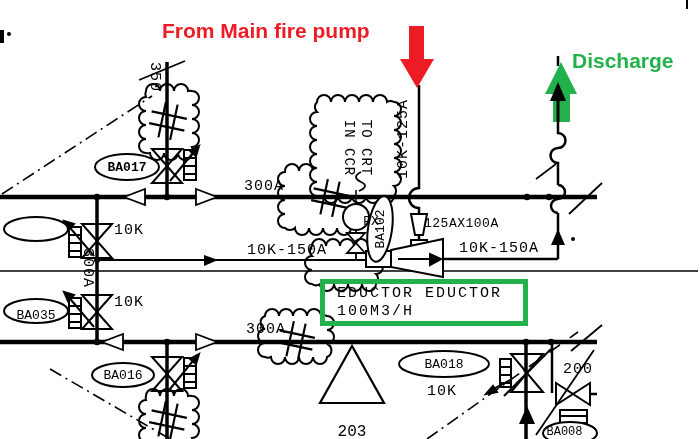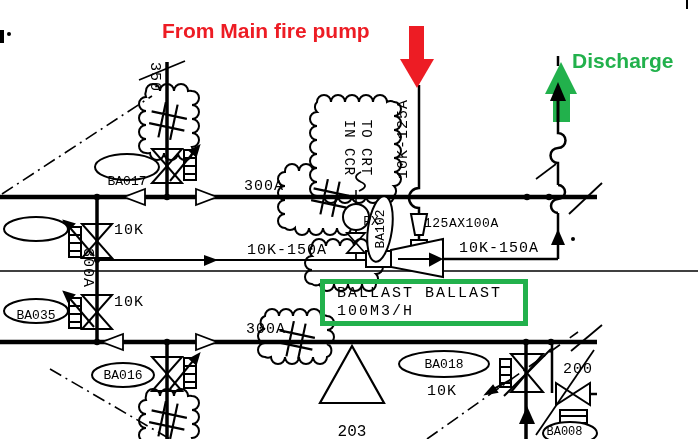--- a/index.html
+++ b/index.html
@@ -226,28 +226,28 @@
   <div class="lbl" style="left:563px;top:362px;">200</div>
 
   <div class="rot" style="left:403px;top:139px;">10K-125A</div>
   <div class="rot rotcw" style="left:154px;top:77px;">350</div>
   <div class="rot rotcw" style="left:87px;top:268px;">300A</div>
   <div class="rot" style="left:380px;top:229px;font-size:13px;letter-spacing:0;">BA102</div>
 
   <div class="note" style="left:357px;top:148px;"><span>TO CRT</span>
 <span>IN CCR</span></div>
 
-  <div class="tag" style="left:95px;top:162px;width:64px;height:38px;">BA017</div>
+  <div class="tag" style="left:95px;top:148px;width:64px;height:38px;font-weight:bold;">BA017</div>
   <div class="tag" style="left:4px;top:300px;width:64px;height:30px;">BA035</div>
   <div class="tag" style="left:92px;top:364px;width:62px;height:22px;">BA016</div>
   <div class="tag" style="left:399px;top:353px;width:90px;height:22px;">BA018</div>
   <div class="tag" style="left:543px;top:424px;width:43px;height:15px;font-size:12px;">BA008</div>
   <div class="tag" style="left:358px;top:207px;width:26px;height:29px;">PX</div>
   <div class="tag" style="left:330px;top:370px;width:44px;height:28px;font-size:16px;margin-top:48px;">203</div>
 
   <div class="greenbox"></div>
-  <div class="edtxt"><span>BALLAST BALLAST</span>
+  <div class="edtxt"><span>EDUCTOR EDUCTOR</span>
 <span>100M3/H</span></div>
 
   <div class="anno" style="left:162px;top:20px;color:#ed1c24;">From Main fire pump</div>
   <div class="anno" style="left:572px;top:50px;color:#22b14c;">Discharge</div>
 
 </div>
 
 </body></html>

